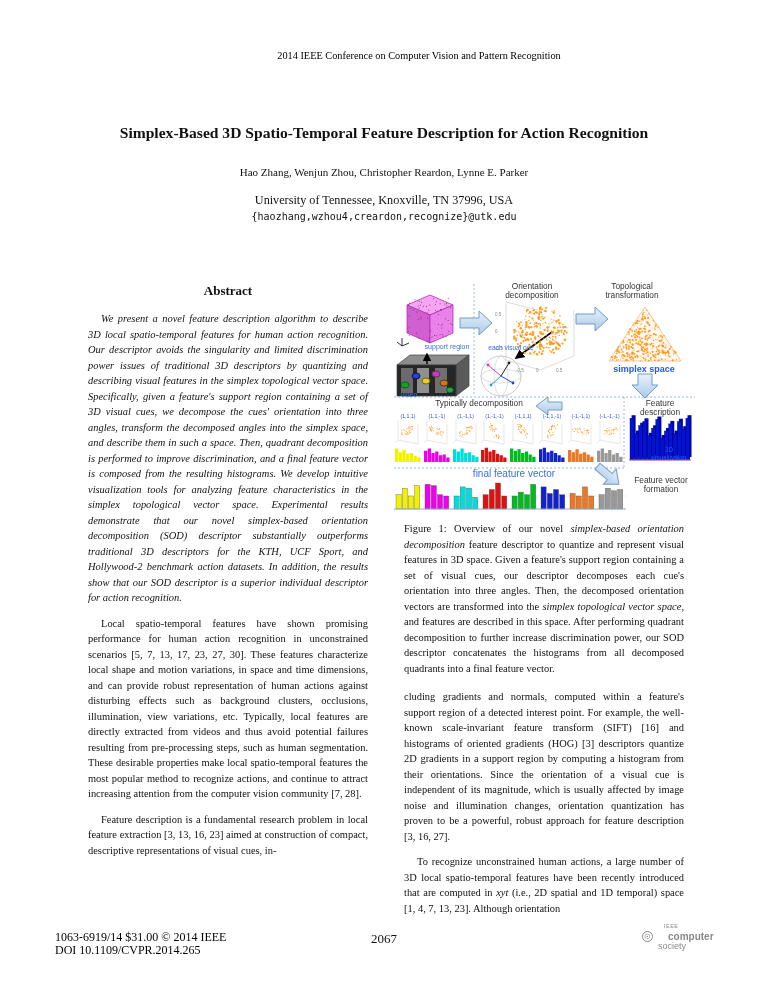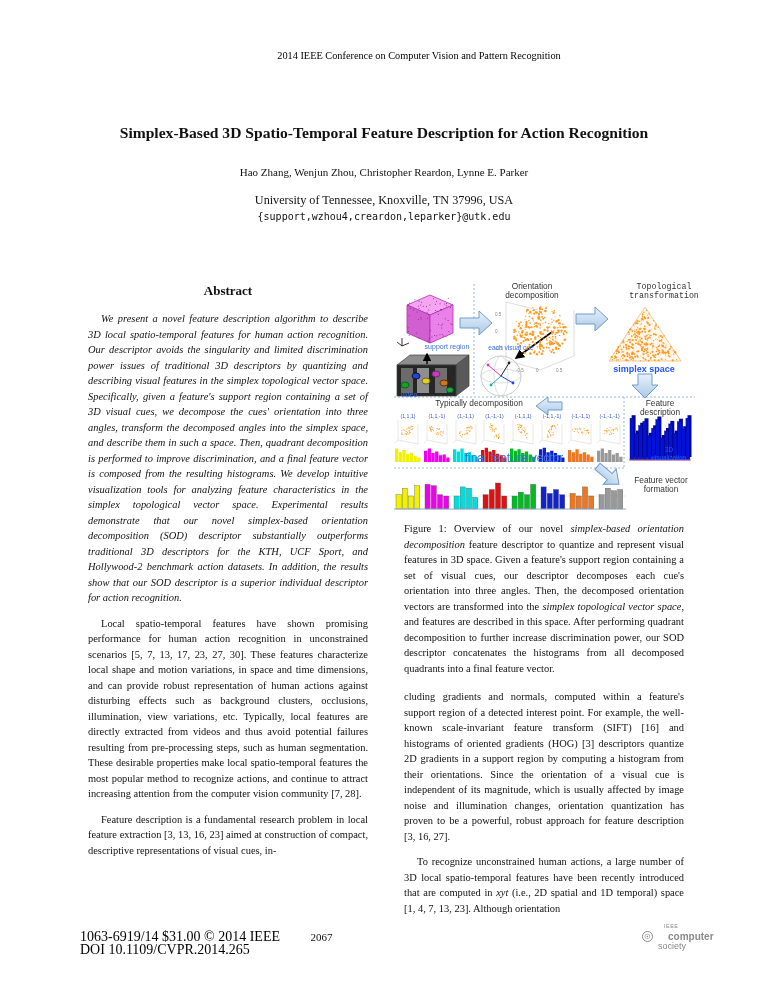--- a/index.html
+++ b/index.html
@@ -26,38 +26,38 @@
   
   #figure1{position:relative;width:301px;height:234px;margin-bottom:7px;}
   .figlabel{position:absolute;font-family:"Liberation Sans",sans-serif;color:#333;
             font-size:8.3px;line-height:9px;text-align:center;white-space:pre-line;}
   .bluelabel{position:absolute;font-family:"Liberation Sans",sans-serif;color:#3b6fe0;
              font-size:7px;line-height:8px;text-align:center;white-space:pre-line;}
   .boldblue{color:#2255ff;font-weight:bold;font-size:9px;}
   #caption{margin-top:6px;}
   .colbody{margin-top:13px;}
   
-  #footer-left{top:931px;left:80px;font-size:14px;line-height:12.5px;color:#000;}
-  #footer-page{top:931px;left:0;width:643px;text-align:center;font-size:11px;}
+  #footer-left{top:931px;left:55px;font-size:12px;line-height:12.5px;color:#000;}
+  #footer-page{top:931px;left:0;width:768px;text-align:center;font-size:13px;}
   #logo{top:922px;left:642px;width:80px;font-family:"Liberation Sans",sans-serif;color:#8a8a8a;line-height:9px;}
   #logo .l1{font-size:5.5px;margin-left:22px;letter-spacing:0.5px;}
   #logo .l2{font-size:10px;font-weight:bold;display:flex;align-items:center;gap:15px;}
   #logo .l3{font-size:9px;margin-left:16px;}
   .globe{display:inline-block;width:9px;height:9px;border:1px solid #8a8a8a;border-radius:50%;
          font-size:7px;line-height:9px;text-align:center;color:#8a8a8a;}
   svg{display:block;}
 </style>
 </head>
 <body>
 
 <div class="abs center" id="conf-header">2014 IEEE Conference on Computer Vision and Pattern Recognition</div>
 <div class="abs center" id="paper-title">Simplex-Based 3D Spatio-Temporal Feature Description for Action Recognition</div>
 <div class="abs center" id="authors">Hao Zhang, Wenjun Zhou, Christopher Reardon, Lynne E. Parker</div>
 <div class="abs center" id="affiliation">University of Tennessee, Knoxville, TN 37996, USA</div>
-<div class="abs center" id="email">{support,wzhou4,creardon,leparker}@utk.edu</div>
+<div class="abs center" id="email">{haozhang,wzhou4,creardon,recognize}@utk.edu</div>
 
 <div class="abs col" id="left-col">
   <div class="abstract-heading">Abstract</div>
   <p class="para abstract-text indent">We present a novel feature description algorithm to describe 3D local spatio-temporal features for human action recognition. Our descriptor avoids the singularity and limited discrimination power issues of traditional 3D descriptors by quantizing and describing visual features in the simplex topological vector space. Specifically, given a feature's support region containing a set of 3D visual cues, we decompose the cues' orientation into three angles, transform the decomposed angles into the simplex space, and describe them in such a space. Then, quadrant decomposition is performed to improve discrimination, and a final feature vector is composed from the resulting histograms. We develop intuitive visualization tools for analyzing feature characteristics in the simplex topological vector space. Experimental results demonstrate that our novel simplex-based orientation decomposition (SOD) descriptor substantially outperforms traditional 3D descriptors for the KTH, UCF Sport, and Hollywood-2 benchmark action datasets. In addition, the results show that our SOD descriptor is a superior individual descriptor for action recognition.</p>
   <p class="para indent">Local spatio-temporal features have shown promising performance for human action recognition in unconstrained scenarios [5, 7, 13, 17, 23, 27, 30]. These features characterize local shape and motion variations, in space and time dimensions, and can provide robust representation of human actions against disturbing effects such as background clusters, occlusions, illumination, view variations, etc. Typically, local features are directly extracted from videos and thus avoid potential failures resulting from pre-processing steps, such as human segmentation. These desirable properties make local spatio-temporal features the most popular method to recognize actions, and continue to attract increasing attention from the computer vision community [7, 28].</p>
   <p class="para indent">Feature description is a fundamental research problem in local feature extraction [3, 13, 16, 23] aimed at construction of compact, descriptive representations of visual cues, in-</p>
 </div>
 
 <div class="abs col" id="right-col">
 
@@ -85,21 +85,21 @@
       <polygon points="168,122 154,122 154,117 142,126 154,135 154,130 168,130" fill="url(#ga)" stroke="#6f9cc9" stroke-width="1"></polygon>
       <g transform="rotate(40 215,196)">
         <polygon points="200,192 216,192 216,186 228,196 216,206 216,200 200,200" fill="url(#ga)" stroke="#6f9cc9" stroke-width="1"></polygon>
       </g>
 
       <line x1="158" y1="52" x2="122" y2="78" stroke="#000" stroke-width="1.6" marker-end="url(#ah)"></line>
     </svg>
 
     <div class="figlabel" style="left:88px;top:2px;width:100px;">Orientation
 decomposition</div>
-    <div class="figlabel" style="left:224px;top:2px;width:92px;font-family:Liberation Mono, monospace;">Topological
+    <div class="figlabel" style="left:192px;top:2px;width:92px;">Topological
 transformation</div>
 
     <svg class="abs" style="left:2px;top:10px;" width="64" height="60">
       <polygon points="11,15 34,5 57,15 34,25" fill="#f4a6f4" stroke="#b030b0" stroke-width="0.8"></polygon>
       <polygon points="11,15 11,43 34,53 34,25" fill="#d25fd2" stroke="#b030b0" stroke-width="0.8"></polygon>
       <polygon points="34,25 34,53 57,43 57,15" fill="#ea80ea" stroke="#b030b0" stroke-width="0.8"></polygon>
       <g id="cube-speckles" fill="#8a1d62">
           <circle cx="14.138511659807957" cy="18.595078875171467" r="0.5"></circle>
           <circle cx="23.126748971193415" cy="18.190312071330588" r="0.5"></circle>
           <circle cx="42.39070644718793" cy="24.258796296296296" r="0.5"></circle>
@@ -1185,21 +1185,21 @@
           <rect x="56.199999999999996" y="18.200000000000003" width="4" height="30.799999999999997" fill="#0008a8"></rect>
           <rect x="54.599999999999994" y="21.200000000000003" width="4" height="30.799999999999997" fill="#0212d6" stroke="#000060" stroke-width="0.4"></rect>
           <rect x="60.5" y="7.200000000000003" width="4" height="41.8" fill="#0008a8"></rect>
           <rect x="58.9" y="10.200000000000003" width="4" height="41.8" fill="#0212d6" stroke="#000060" stroke-width="0.4"></rect>
         </g>
       <line x1="2" y1="52" x2="64" y2="52" stroke="#cc6688" stroke-width="1"></line>
     </svg>
     <div class="bluelabel" style="left:252px;top:166px;width:46px;font-size:6.4px;color:#2255ff;">3D
 visualization</div>
 
-    <div class="bluelabel" style="left:60px;top:174px;width:120px;font-size:12px;color:#3b6fe0;">final feature vector</div>
+    <div class="bluelabel" style="left:60px;top:190px;width:120px;font-size:10px;color:#3b6fe0;">final feature vector</div>
     <svg class="abs" style="left:0px;top:198px;" width="232" height="34">
       <line x1="0" y1="18" x2="232" y2="18" stroke="#dddddd" stroke-width="0.6"></line>
       <g id="fv-bars">
           <rect x="2" y="16.7" width="5.2" height="14.3" fill="#f2f200" stroke="#555" stroke-width="0.35"></rect>
           <rect x="8.2" y="10.2" width="5.2" height="20.8" fill="#f2f200" stroke="#555" stroke-width="0.35"></rect>
           <rect x="14.399999999999999" y="18" width="5.2" height="13" fill="#f2f200" stroke="#555" stroke-width="0.35"></rect>
           <rect x="20.599999999999998" y="7.599999999999998" width="5.2" height="23.400000000000002" fill="#f2f200" stroke="#555" stroke-width="0.35"></rect>
           <rect x="30.999999999999996" y="6.300000000000001" width="5.2" height="24.7" fill="#ee00ee" stroke="#555" stroke-width="0.35"></rect>
           <rect x="37.199999999999996" y="7.599999999999998" width="5.2" height="23.400000000000002" fill="#ee00ee" stroke="#555" stroke-width="0.35"></rect>
           <rect x="43.4" y="16.7" width="5.2" height="14.3" fill="#ee00ee" stroke="#555" stroke-width="0.35"></rect>

